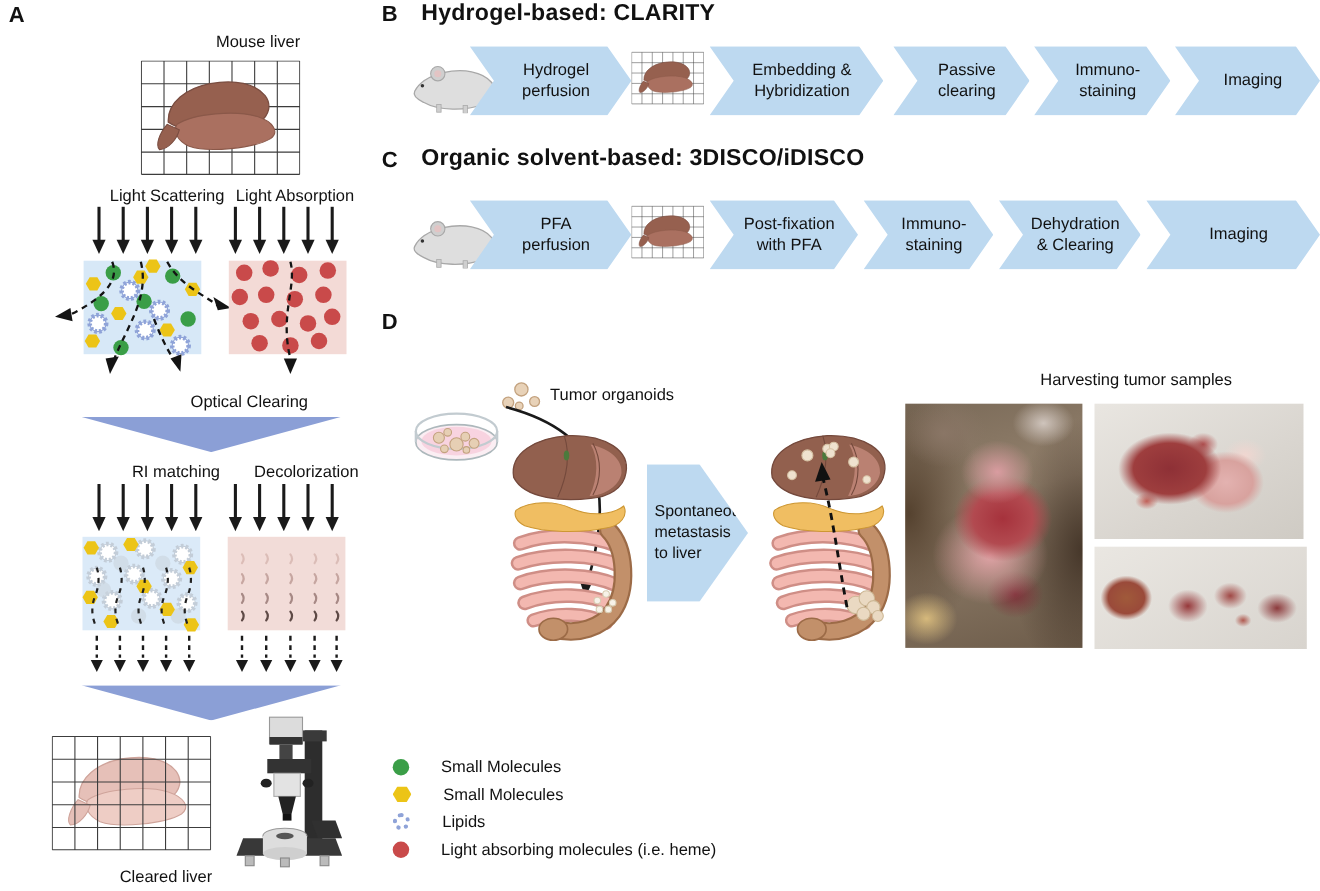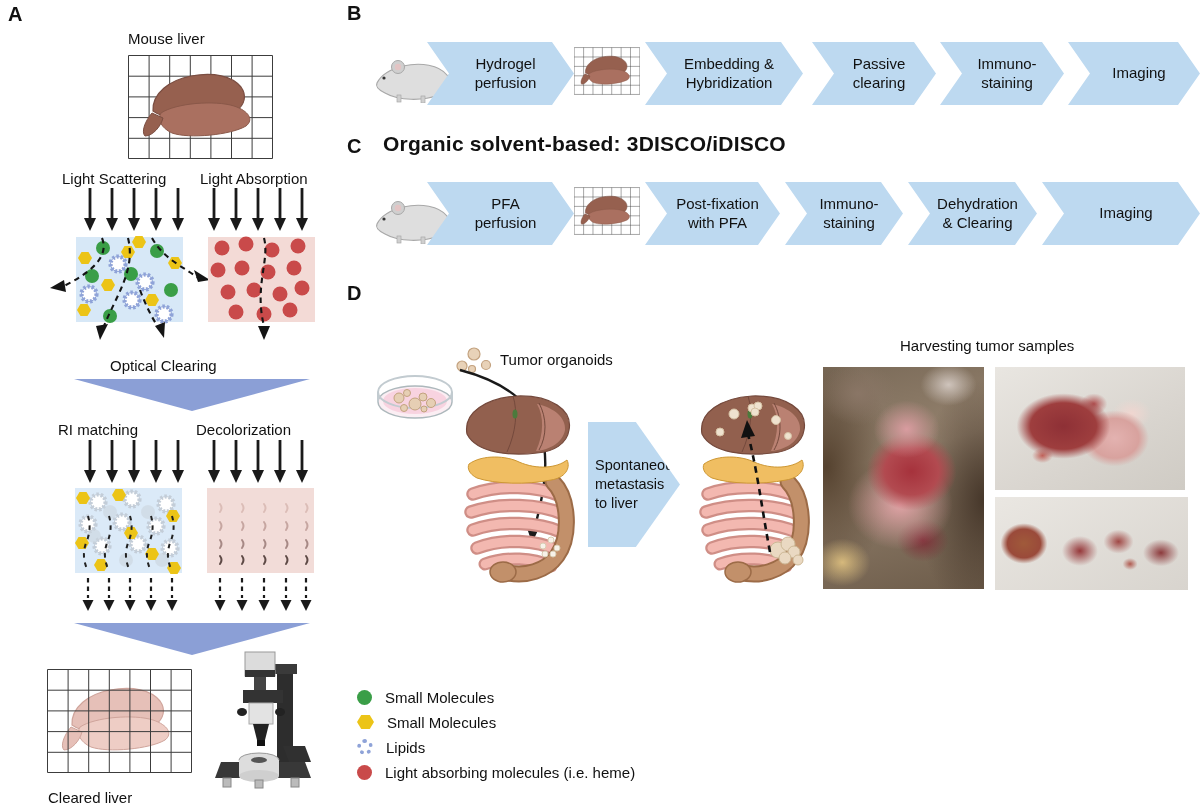--- a/index.html
+++ b/index.html
@@ -1,31 +1,31 @@
 <!DOCTYPE html>
 <html><head>
 <meta charset="utf-8">
 <style>
   html,body{margin:0;padding:0;background:#fff;}
   body{font-family:"Liberation Sans",sans-serif;color:#111;}
   .canvas{position:relative;width:1200px;height:810px;background:#fff;overflow:hidden;}
   .abs{position:absolute;}
   .panel-letter{font-weight:bold;font-size:20px;}
   .panel-title{font-weight:bold;font-size:21px;letter-spacing:.2px;}
-  .lbl{font-size:15px;text-align:left;line-height:1.15;}
+  .lbl{font-size:15px;text-align:right;line-height:1.15;}
   .lbl-left{font-size:15px;text-align:left;line-height:1.15;}
   .chev{position:absolute;height:63px;background:#bdd9f0;
         clip-path:polygon(0 0,calc(100% - 22px) 0,100% 50%,calc(100% - 22px) 100%,0 100%,22px 50%);
         display:flex;align-items:center;justify-content:center;text-align:center;
         font-size:15px;line-height:1.25;white-space:pre-line;padding-left:10px;box-sizing:border-box;}
   .triangle{background:#8b9fd6;clip-path:polygon(0 0,100% 0,50% 100%);}
   .meta-arrow{background:#bdd9f0;clip-path:polygon(0 0,52% 0,100% 50%,52% 100%,0 100%);}
   .meta-text{position:absolute;inset:0;display:flex;align-items:center;padding-left:7px;
              font-size:14.5px;line-height:1.32;white-space:pre-line;}
-  .legend-row{position:absolute;display:flex;align-items:center;gap:13px;height:22px;}
+  .legend-row{position:absolute;display:flex;align-items:center;gap:29px;height:22px;}
   .legend-icon{flex:none;}
   .ic-circle{width:15px;height:15px;border-radius:50%;}
   .ic-hex{width:17px;height:15px;clip-path:polygon(25% 3%,75% 3%,100% 50%,75% 97%,25% 97%,0 50%);}
   .ic-ring{width:8px;height:8px;border:4px dotted #8fa3d8;border-radius:50%;background:#fff;}
   .legend-label{font-size:15px;}
   .photo{position:absolute;}
   .photo-left{background:
     radial-gradient(40px 30px at 78% 8%, #cfc4bc 0%, rgba(207,196,188,0) 70%),
     radial-gradient(55px 45px at 22% 12%, #8a7666 0%, rgba(138,118,102,0) 70%),
     radial-gradient(46px 40px at 52% 28%, #d99ca0 0%, rgba(217,156,160,0) 72%),
@@ -327,20 +327,21 @@
     <ellipse cx="46" cy="126" rx="20" ry="6" fill="#cfcfcf"></ellipse>
     <ellipse cx="46" cy="110" rx="8" ry="3" fill="#555"></ellipse>
     <rect x="10" y="128" width="8" height="9" fill="#bbb" stroke="#888"></rect>
       <rect x="78" y="128" width="8" height="9" fill="#bbb" stroke="#888"></rect>
       <rect x="42" y="130" width="8" height="8" fill="#bbb" stroke="#888"></rect>
   </svg>
 
   <div class="abs lbl" style="left:48px;top:789px;width:145px">Cleared liver</div>
 
   <div class="abs panel-letter" style="left:347px;top:2px">B</div>
+  <div class="abs panel-title" style="left:383px;top:0px">Hydrogel-based: CLARITY</div>
 
   <svg class="abs" style="left:371px;top:45px" width="90" height="58" viewBox="0 0 90 58">
     <path d="M76 38 C88 42 90 50 82 56" stroke="#b5b5b5" stroke-width="3" fill="none" stroke-linecap="round"></path>
     <path fill="#dedede" stroke="#a8a8a8" stroke-width="1.2" d="M6 38 C10 30 20 24 32 21 C50 17 68 20 76 30 C82 38 78 46 68 50 C52 56 28 56 14 48 C8 45 4 42 6 38 Z"></path>
     <circle cx="27" cy="22" r="6.5" fill="#cfcfcf" stroke="#a8a8a8"></circle>
     <circle cx="27" cy="22" r="3.2" fill="#e3c4c4"></circle>
     <circle cx="13" cy="33" r="1.6" fill="#333"></circle>
     <rect x="26" y="50" width="4" height="7" fill="#cfcfcf" stroke="#a8a8a8" stroke-width=".7"></rect>
     <rect x="50" y="51" width="4" height="7" fill="#cfcfcf" stroke="#a8a8a8" stroke-width=".7"></rect>
   </svg>

